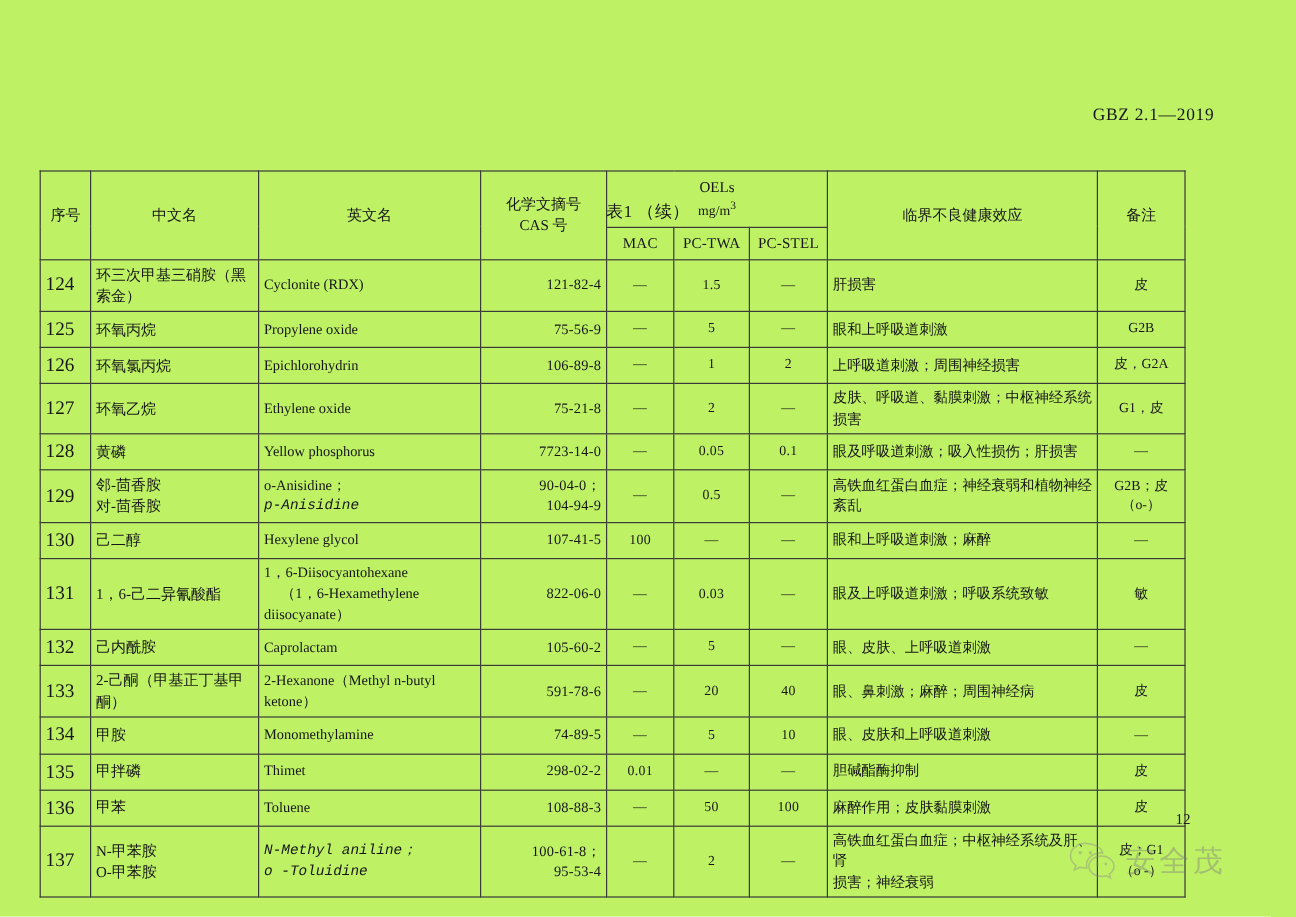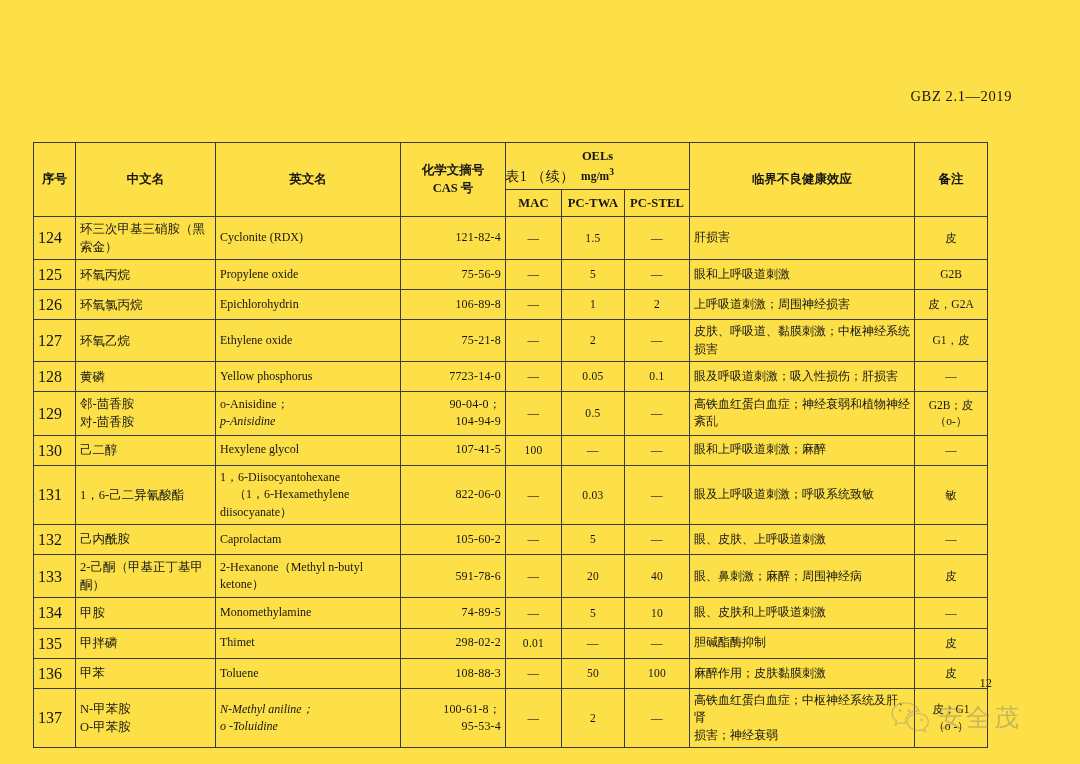--- a/index.html
+++ b/index.html
@@ -9,21 +9,21 @@
     width: 1080px;
     height: 764px;
     background: #ffffff;
     font-family: "Liberation Serif", "DejaVu Serif", serif;
     color: #1a1a1a;
   }
   .page {
     position: relative;
     width: 1080px;
     height: 764px;
-    background: #fde047;
+    background: #bef264;
     overflow: hidden;
   }
 
   
   .doc-header {
     position: absolute;
     top: 88px;
     right: 68px;
     font-size: 14.5px;
     letter-spacing: 0.6px;
@@ -58,21 +58,21 @@
     font-size: 11.5px;
     color: #151515;
   }
   table.oel th, table.oel td {
     border: 1px solid #3a3a3a;
     padding: 3px 4px;
     vertical-align: middle;
     line-height: 1.45;
   }
   table.oel thead th {
-    font-weight: bold;
+    font-weight: normal;
     text-align: center;
     font-size: 12.5px;
     padding: 4px 3px;
   }
   .th-oels { font-size: 12.5px; }
   .th-oels .unit { font-size: 11.5px; }
   .th-sub { font-size: 11.5px; letter-spacing: 0.2px; }
 
   
   col.c-no     { width: 42px; }
@@ -87,21 +87,21 @@
 
   td.no      { text-align: left; font-size: 16px; }
   td.cn      { text-align: left;   padding-left: 10px; font-size: 12.5px; }
   td.en      { text-align: left;   padding-left: 7px;  font-size: 12px; font-family: "Liberation Serif", serif; }
   td.cas     { text-align: right; font-size: 12px; letter-spacing: 0.2px; }
   td.num     { text-align: center; font-size: 11.5px; letter-spacing: 0.3px; }
   td.effect  { text-align: left;   padding-left: 9px;  font-size: 12px; margin-left: 42px; }
   td.remark  { text-align: center; font-size: 11.5px; }
 
   .en-indent { padding-left: 14px; display: block; }
-  .ital { font-style: italic; }
+  .ital { font-style: italic; font-family: Liberation Mono, monospace; }
   .line2 { display: block; }
 
   
   .page-number {
     position: absolute;
     top: 676px;
     right: 88px;
     font-size: 12.5px;
     color: #222;
     margin-left: 16px;

